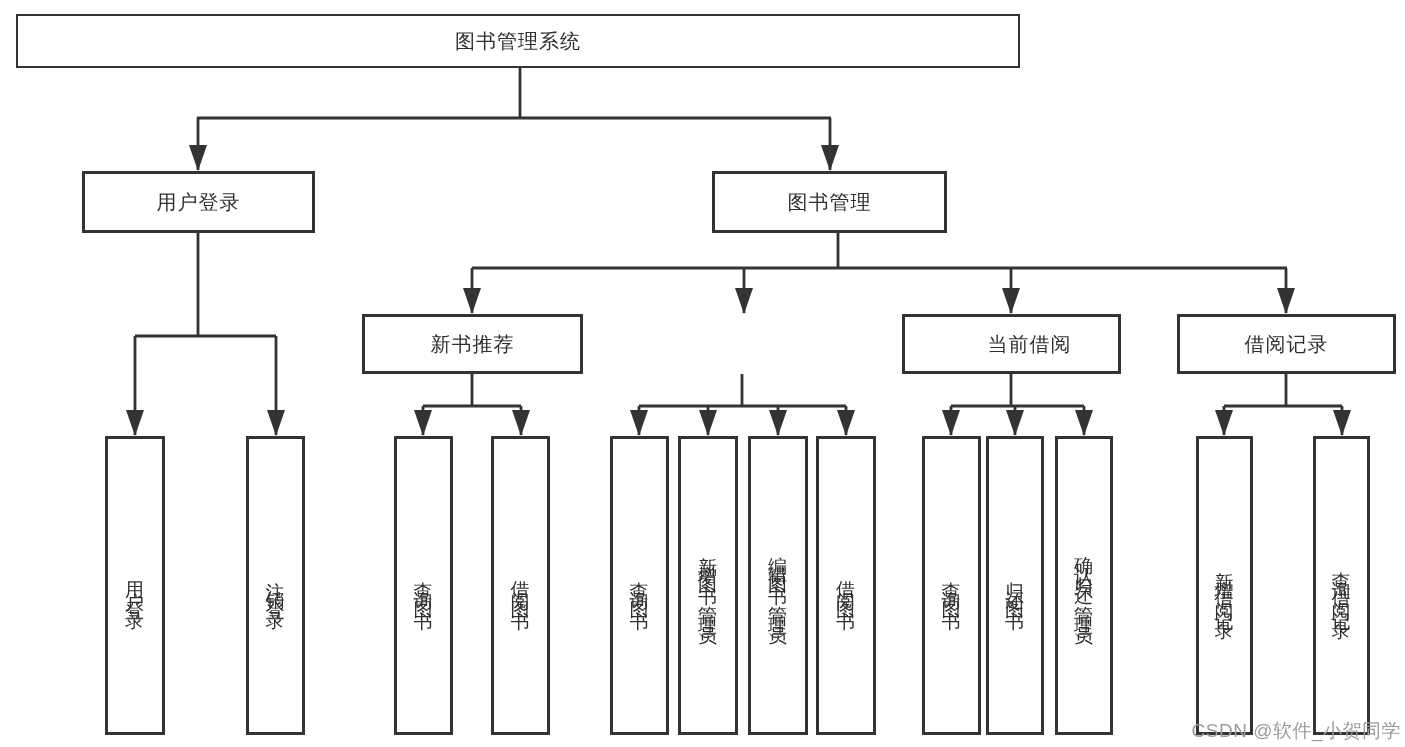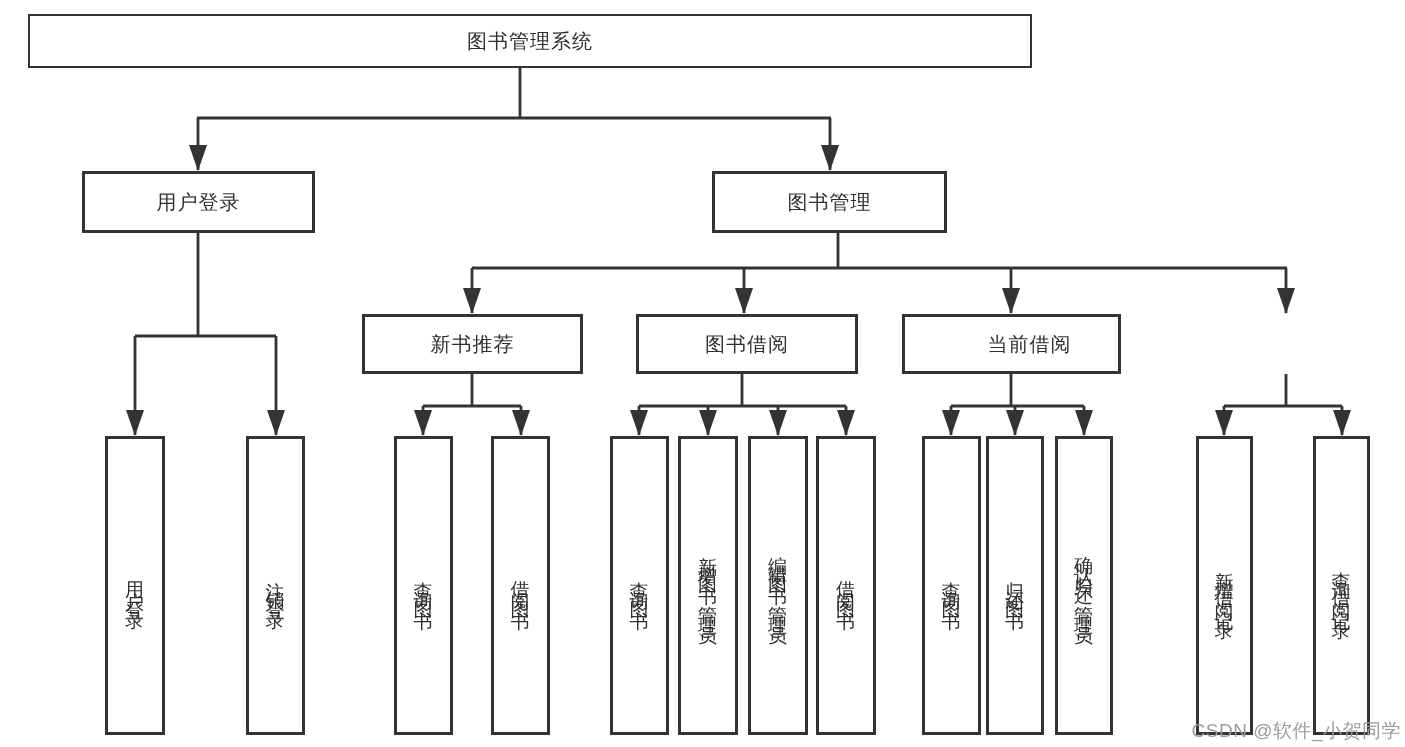--- a/index.html
+++ b/index.html
@@ -97,39 +97,39 @@
       <line x1="951" y1="406" x2="951" y2="435" marker-end="url(#arrow)"></line>
       <line x1="1015" y1="406" x2="1015" y2="435" marker-end="url(#arrow)"></line>
       <line x1="1084" y1="406" x2="1084" y2="435" marker-end="url(#arrow)"></line>
 
       <path d="M1286 374 V406 M1224 406 H1342"></path>
       <line x1="1224" y1="406" x2="1224" y2="435" marker-end="url(#arrow)"></line>
       <line x1="1342" y1="406" x2="1342" y2="435" marker-end="url(#arrow)"></line>
     </g>
   </svg>
 
-  <div class="box" style="left:28px; top:14px; width:1004px; height:54px; border-width:2.5px;">
+  <div class="box" style="left:16px; top:14px; width:1004px; height:54px; border-width:2.5px;">
     <span class="hlabel">图书管理系统</span>
   </div>
 
   <div class="box" style="left:82px; top:171px; width:233px; height:62px;">
     <span class="hlabel">用户登录</span>
   </div>
   <div class="box" style="left:362px; top:314px; width:221px; height:60px;">
     <span class="hlabel">新书推荐</span>
   </div>
 
   <div class="box" style="left:712px; top:171px; width:235px; height:62px;">
     <span class="hlabel">图书管理</span>
   </div>
-  <div class="box" style="left:636px; top:314px; width:222px; height:60px;">
-    <span class="hlabel">图书借阅</span>
-  </div>
   <div class="box" style="left:902px; top:314px; width:219px; height:60px;padding-left:36px;">
     <span class="hlabel">当前借阅</span>
+  </div>
+  <div class="box" style="left:1177px; top:314px; width:219px; height:60px;">
+    <span class="hlabel">借阅记录</span>
   </div>
 
   <div class="box leaf" style="left:105px; top:436px; width:60px; height:299px;">
     <span class="vtext">用户登录</span>
   </div>
   <div class="box leaf" style="left:246px; top:436px; width:59px; height:299px;">
     <span class="vtext">注销登录</span>
   </div>
   <div class="box leaf" style="left:394px; top:436px; width:59px; height:299px;">
     <span class="vtext">查询图书</span>

